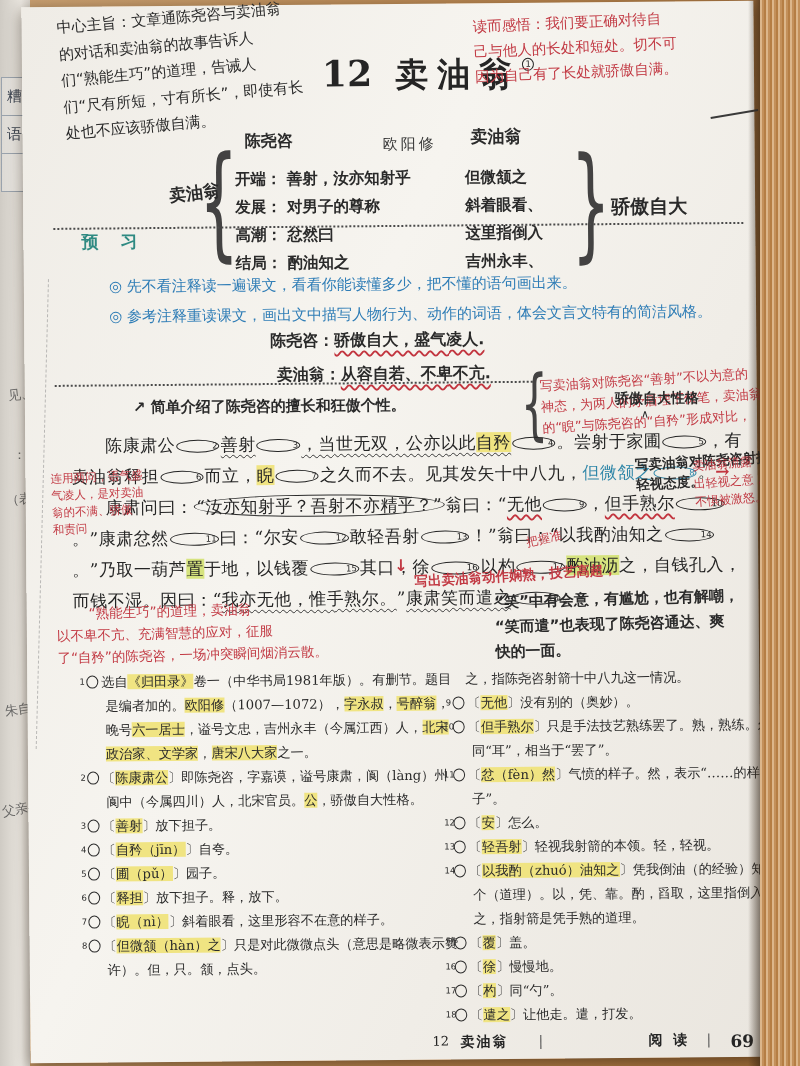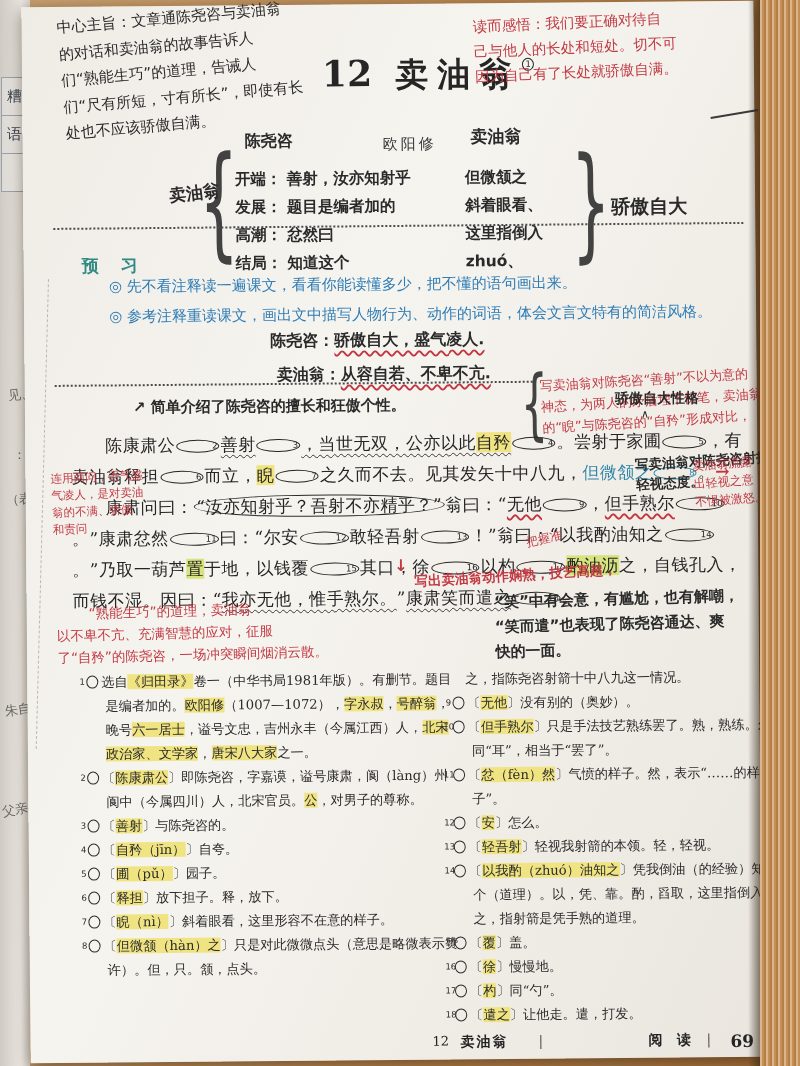--- a/index.html
+++ b/index.html
@@ -80,36 +80,36 @@
 
     <div class="a hand" style="left:222px;top:126px;font-size:16px;font-weight:bold;">陈尧咨</div>
     <div class="a print" style="left:360px;top:131px;font-size:15px;letter-spacing:3px;color:#3a3a3a;">欧阳修</div>
     <div class="a hand" style="left:448px;top:122px;font-size:17px;font-weight:bold;">卖油翁</div>
 
     <div class="a hand" style="left:146px;top:176px;font-size:17px;font-weight:bold;transform:rotate(-6deg);">卖油翁</div>
     <div class="a brace" style="left:176px;top:134px;font-size:124px;line-height:124px;transform:scaleX(.5);transform-origin:0 0;">{</div>
 
     <div class="a hand" style="left:212px;top:160px;font-size:15.5px;line-height:28px;font-weight:bold;">
       <div><span>开端：</span> <span>善射，汝亦知射乎</span></div>
-      <div><span>发展：</span> <span>题目是编者加的</span></div>
+      <div><span>发展：</span> <span>对男子的尊称</span></div>
       <div><span>高潮：</span> <span>忿然曰</span></div>
-      <div><span>结局：</span> <span>知道这个</span></div>
+      <div><span>结局：</span> <span>酌油知之</span></div>
     </div>
     <div class="a hand" style="left:442px;top:160px;font-size:15.5px;line-height:28px;font-weight:bold;">
       <div>但微颔之</div>
       <div>斜着眼看、</div>
       <div>这里指倒入</div>
-      <div>zhuó、</div>
+      <div>吉州永丰、</div>
     </div>
     <div class="a brace" style="left:548px;top:138px;font-size:124px;line-height:124px;transform:scaleX(.5);transform-origin:0 0;">}</div>
     <div class="a hand" style="left:588px;top:192px;font-size:19px;font-weight:bold;">骄傲自大</div>
 
     <div class="a dashes" style="left:30px;top:221px;width:690px;"></div>
 
-    <div class="a print" style="left:58px;top:248px;font-size:17px;font-weight:bold;letter-spacing:8px;color:#2f8a82;">预 习</div>
+    <div class="a print" style="left:58px;top:224px;font-size:17px;font-weight:bold;letter-spacing:8px;color:#2f8a82;">预 习</div>
     <div class="a print blueprint" style="left:34px;top:266px;width:692px;font-size:15px;line-height:29px;text-indent:3.4em;">◎ 先不看注释读一遍课文，看看你能读懂多少，把不懂的语句画出来。</div>
     <div class="a print blueprint" style="left:34px;top:296px;width:692px;font-size:15px;line-height:29px;text-indent:3.4em;">◎ 参考注释重读课文，画出文中描写人物行为、动作的词语，体会文言文特有的简洁风格。</div>
 
     <div class="a hand" style="left:246px;top:326px;font-size:16px;font-weight:bold;">
       <span>陈尧咨：</span><span class="runder">骄傲自大，盛气凌人.</span>
     </div>
     <div class="a hand" style="left:252px;top:360px;font-size:16px;font-weight:bold;">
       <span>卖油翁：</span><span class="runder">从容自若、不卑不亢.</span>
     </div>
 
@@ -135,22 +135,22 @@
     <div class="a hand red" style="left:500px;top:528px;font-size:12px;transform:rotate(-12deg);">把握准</div>
 
     <div class="a hand red" style="left:368px;top:552px;font-size:16px;font-weight:bold;">↓</div>
     <div class="a hand red" style="left:388px;top:564px;font-size:13.5px;font-weight:bold;transform:rotate(-3deg);">写出卖油翁动作娴熟，技艺高超，</div>
 
     <div class="a hand red" style="left:30px;top:592px;width:452px;font-size:13.5px;line-height:22px;text-indent:2.4em;transform:rotate(-1deg);">“熟能生巧”的道理，卖油翁<br>以不卑不亢、充满智慧的应对，征服<br>了“自矜”的陈尧咨，一场冲突瞬间烟消云散。</div>
     <div class="a hand" style="left:468px;top:584px;width:312px;font-size:15px;line-height:25px;font-weight:bold;transform:rotate(-1deg);">“笑”中有会意，有尴尬，也有解嘲，<br>“笑而遣”也表现了陈尧咨通达、爽<br>快的一面。</div>
 
     <div class="a fncol" style="left:58px;top:664px;width:372px;">
       <div class="fn"><span class="fnnum"><span class="cn">1</span></span><span><span>选自</span><span class="hl">《归田录》</span><span>卷一（中华书局1981年版）。有删节。题目是编者加的。</span><span class="hl">欧阳修</span><span>（1007—1072），</span><span class="hl">字永叔</span><span>，</span><span class="hl">号醉翁</span><span>，晚号</span><span class="hl">六一居士</span><span>，谥号文忠，吉州永丰（今属江西）人，</span><span class="hl">北宋政治家、文学家</span><span>，</span><span class="hl">唐宋八大家</span><span>之一。</span></span></div>
-      <div class="fn"><span class="fnnum"><span class="cn">2</span></span><span><span>〔</span><span class="hl">陈康肃公</span><span>〕即陈尧咨，字嘉谟，谥号康肃，阆（làng）州阆中（今属四川）人，北宋官员。</span><span class="hl">公</span><span>，对男子的尊称。</span></span></div>
-      <div class="fn"><span class="fnnum"><span class="cn">3</span></span><span><span>〔</span><span class="hl">善射</span><span>〕与陈尧咨的。</span></span></div>
+      <div class="fn"><span class="fnnum"><span class="cn">2</span></span><span><span>〔</span><span class="hl">陈康肃公</span><span>〕即陈尧咨，字嘉谟，谥号康肃，阆（làng）州阆中（今属四川）人，北宋官员。</span><span class="hl">公</span><span>，骄傲自大性格。</span></span></div>
+      <div class="fn"><span class="fnnum"><span class="cn">3</span></span><span><span>〔</span><span class="hl">善射</span><span>〕放下担子。</span></span></div>
       <div class="fn"><span class="fnnum"><span class="cn">4</span></span><span><span>〔</span><span class="hl">自矜（jīn）</span><span>〕自夸。</span></span></div>
       <div class="fn"><span class="fnnum"><span class="cn">5</span></span><span><span>〔</span><span class="hl">圃（pǔ）</span><span>〕园子。</span></span></div>
       <div class="fn"><span class="fnnum"><span class="cn">6</span></span><span><span>〔</span><span class="hl">释担</span><span>〕放下担子。释，放下。</span></span></div>
       <div class="fn"><span class="fnnum"><span class="cn">7</span></span><span><span>〔</span><span class="hl">睨（nì）</span><span>〕斜着眼看，这里形容不在意的样子。</span></span></div>
       <div class="fn"><span class="fnnum"><span class="cn">8</span></span><span><span>〔</span><span class="hl">但微颔（hàn）之</span><span>〕只是对此微微点头（意思是略微表示赞许）。但，只。颔，点头。</span></span></div>
     </div>
 
     <div class="a fncol" style="left:424px;top:664px;width:338px;">
       <div class="fn cont"><span>之，指陈尧咨射箭十中八九这一情况。</span></div>
       <div class="fn"><span class="fnnum"><span class="cn">9</span></span><span><span>〔</span><span class="hl">无他</span><span>〕没有别的（奥妙）。</span></span></div>
@@ -162,21 +162,21 @@
       <div class="fn"><span class="fnnum"><span class="cn">15</span></span><span><span>〔</span><span class="hl">覆</span><span>〕盖。</span></span></div>
       <div class="fn"><span class="fnnum"><span class="cn">16</span></span><span><span>〔</span><span class="hl">徐</span><span>〕慢慢地。</span></span></div>
       <div class="fn"><span class="fnnum"><span class="cn">17</span></span><span><span>〔</span><span class="hl">杓</span><span>〕同“勺”。</span></span></div>
       <div class="fn"><span class="fnnum"><span class="cn">18</span></span><span><span>〔</span><span class="hl">遣之</span><span>〕让他走。遣，打发。</span></span></div>
     </div>
 
     <div class="a" style="left:0;top:1030px;width:732px;height:26px;">
       <span class="a print" style="left:402px;font-size:13px;">12</span>
       <span class="a print" style="left:430px;font-size:14px;font-weight:bold;letter-spacing:2px;">卖油翁</span>
       <span class="a print" style="left:508px;font-size:14px;color:#555;">|</span>
-      <span class="a print" style="left:618px;font-size:14px;font-weight:bold;letter-spacing:3px;font-family:Liberation Mono, monospace;">阅 读</span>
+      <span class="a print" style="left:618px;font-size:14px;font-weight:bold;letter-spacing:3px;">阅 读</span>
       <span class="a print" style="left:676px;font-size:14px;color:#555;">|</span>
       <span class="a print" style="left:700px;font-size:17px;font-weight:bold;">69</span>
     </div>
 
   </div>
 
   <div class="stack-shadow"></div>
   <div class="stack"></div>
 </div>
 

